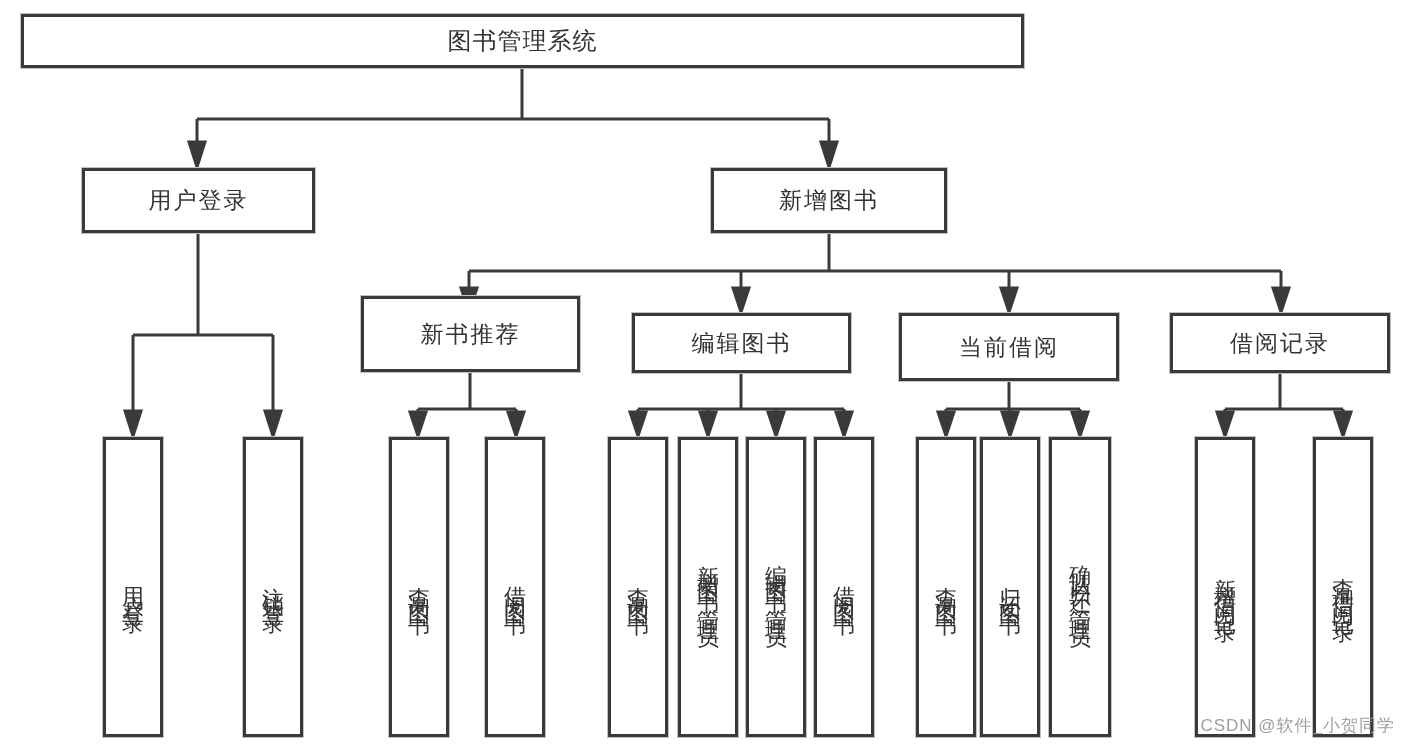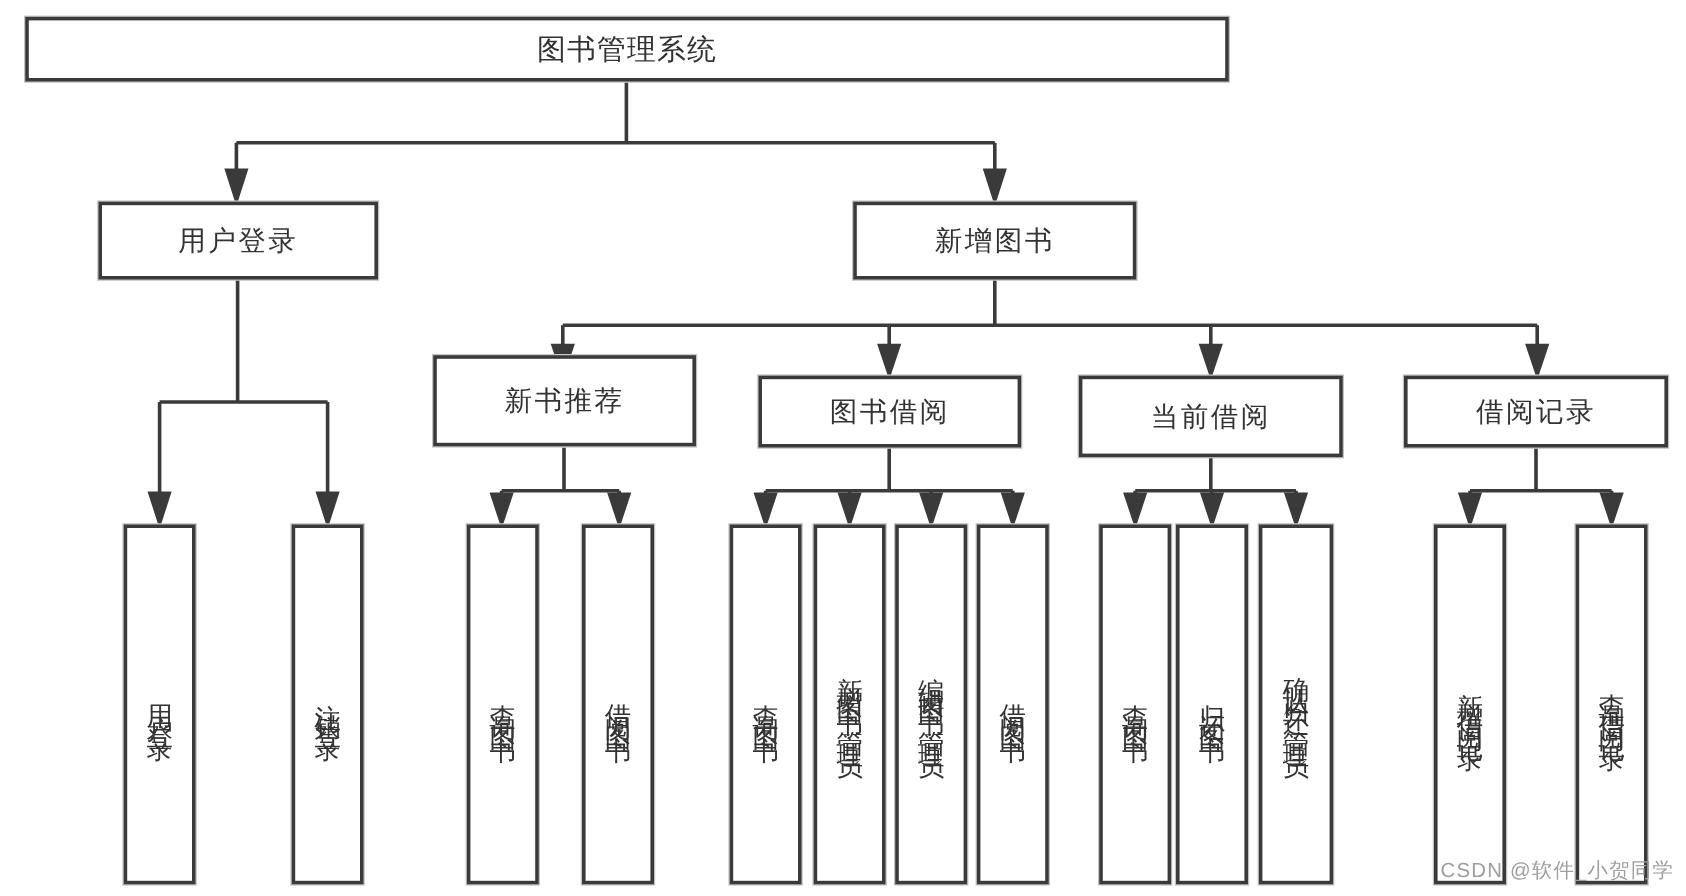--- a/index.html
+++ b/index.html
@@ -85,21 +85,21 @@
       <polygon points="1335,412 1351,412 1343,436"></polygon>
     </g>
   </svg>
 
   <div class="box root-label" style="left:21px;top:14px;width:1003px;height:54px">图书管理系统</div>
 
   <div class="box hlabel" style="left:82px;top:168px;width:233px;height:65px">用户登录</div>
   <div class="box hlabel" style="left:711px;top:168px;width:236px;height:65px">新增图书</div>
 
   <div class="box hlabel" style="left:361px;top:296px;width:219px;height:76px">新书推荐</div>
-  <div class="box hlabel" style="left:632px;top:313px;width:219px;height:60px">图书借阅</div>
+  <div class="box hlabel" style="left:632px;top:313px;width:219px;height:60px">编辑图书</div>
   <div class="box hlabel" style="left:899px;top:313px;width:220px;height:68px">当前借阅</div>
   <div class="box hlabel" style="left:1170px;top:313px;width:220px;height:60px">借阅记录</div>
 
   <div class="box leaf" style="left:103px;top:437px;width:60px;height:300px">
     <span>用户登录</span>
   </div>
   <div class="box leaf" style="left:243px;top:437px;width:60px;height:300px">
     <span>注销登录</span>
   </div>
 

